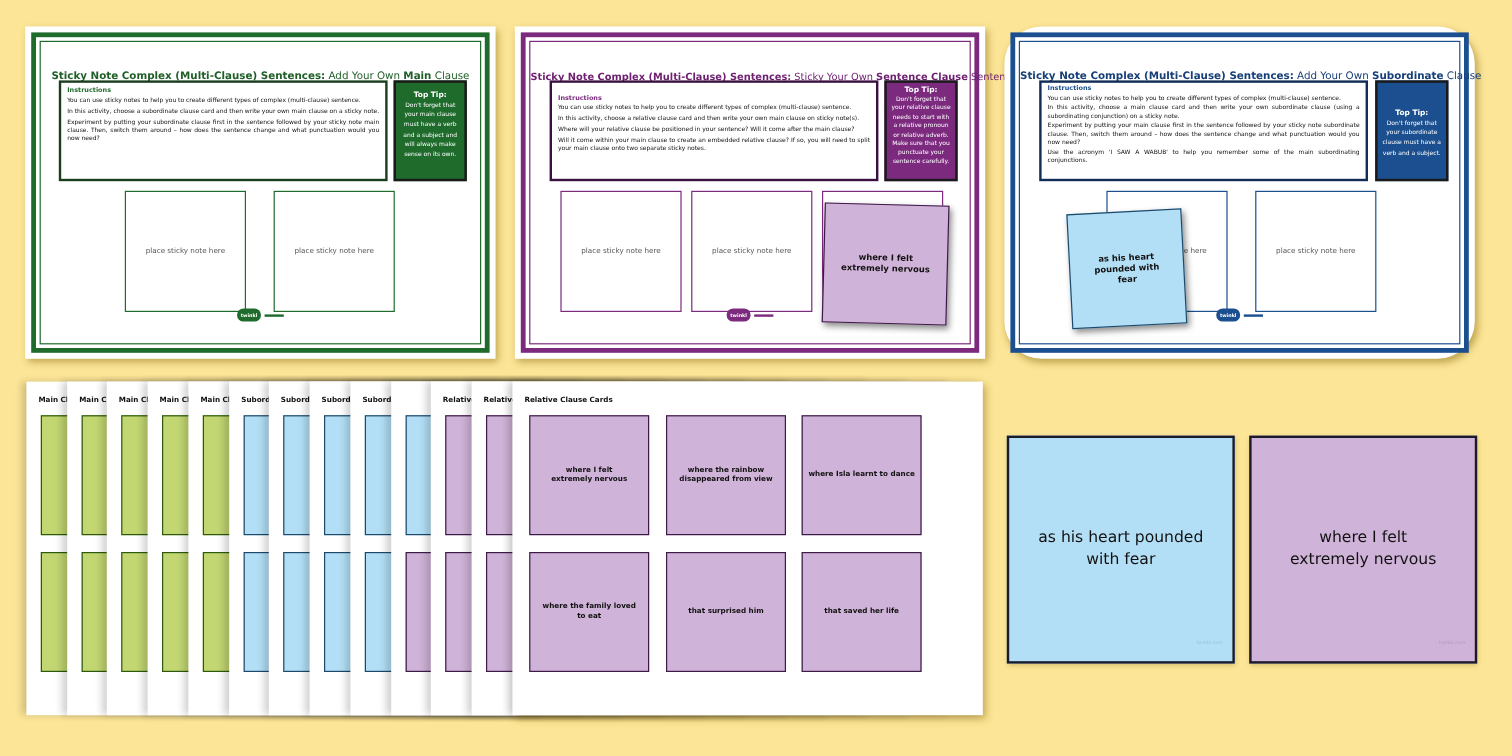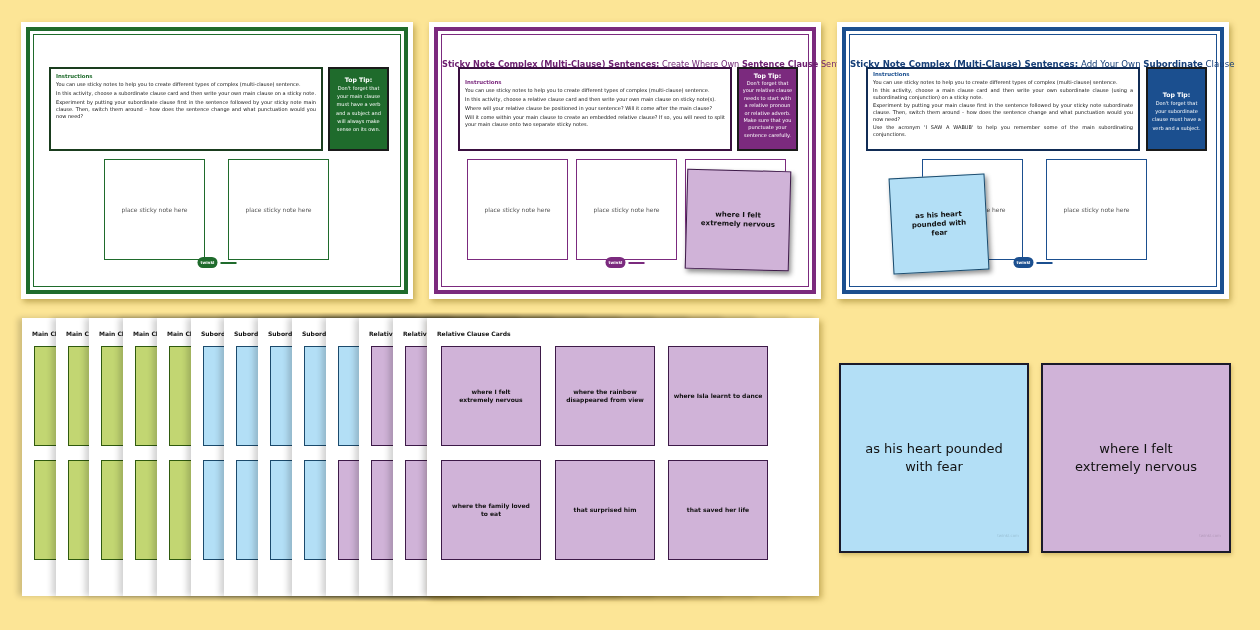--- a/index.html
+++ b/index.html
@@ -42,20 +42,23 @@
 
   .big-card { position: absolute; top: 363px; width: 190px; height: 190px; border: 2px solid #1a1a2a; display:flex; align-items:center; justify-content:center; text-align:center; font-size: 13px; line-height: 18px; color: #111; box-shadow: 1px 2px 4px rgba(120,90,0,0.3); }
   .big-card .wm { position: absolute; right: 8px; bottom: 6px; font-size: 4px; color: rgba(0,0,0,0.15); }
 </style>
 </head>
 <body>
 
 <div class="sheet" style="left:21px;top:22px;width:392px;height:277px;">
   <div class="frame" style="border-color:#1f6b2c;">
     <div class="frame-inner" style="border-color:#1f6b2c;">
+      <div class="sheet-title" style="color:#1f5e27;">
+        <span>Sticky Note Complex (Multi-Clause) Sentences:</span><span class="t-n"> Add Your Own </span><span>Main</span><span class="t-n"> Clause</span>
+      </div>
       <div class="instr" style="border-color:#1a3d1e;left:15px;top:32px;width:274px;height:84px;">
         <h4 style="color:#1f6b2c;">Instructions</h4>
         <p>You can use sticky notes to help you to create different types of complex (multi-clause) sentence.</p>
         <p>In this activity, choose a subordinate clause card and then write your own main clause on a sticky note.</p>
         <p>Experiment by putting your subordinate clause first in the sentence followed by your sticky note main clause. Then, switch them around – how does the sentence change and what punctuation would you now need?</p>
       </div>
       <div class="tip" style="background:#1f6b2c;left:294px;top:32px;width:61px;height:84px;">
         <h4>Top Tip:</h4>
         <div>Don't forget that your main clause must have a verb and a subject and will always make sense on its own.</div>
       </div>
@@ -70,21 +73,21 @@
           <div class="logo-line" style="background:#1f6b2c;"></div>
         </div>
     </div>
   </div>
 </div>
 
 <div class="sheet" style="left:429px;top:22px;width:392px;height:277px;">
   <div class="frame" style="border-color:#7b2a7e;">
     <div class="frame-inner" style="border-color:#7b2a7e;">
       <div class="sheet-title" style="color:#6d1f70;font-size:8.2px;">
-        <span>Sticky Note Complex (Multi-Clause) Sentences:</span><span class="t-n"> Create Where Own </span><span>Sentence Clause</span><span class="t-n"> Sentence</span>
+        <span>Sticky Note Complex (Multi-Clause) Sentences:</span><span class="t-n"> Sticky Your Own </span><span>Sentence Clause</span><span class="t-n"> Sentence</span>
       </div>
       <div class="instr" style="border-color:#3a1040;left:16px;top:32px;width:274px;height:84px;padding-top:10px;">
         <h4 style="color:#7b2a7e;">Instructions</h4>
         <p>You can use sticky notes to help you to create different types of complex (multi-clause) sentence.</p>
         <p>In this activity, choose a relative clause card and then write your own main clause on sticky note(s).</p>
         <p>Where will your relative clause be positioned in your sentence? Will it come after the main clause?</p>
         <p>Will it come within your main clause to create an embedded relative clause? If so, you will need to split your main clause onto two separate sticky notes.</p>
       </div>
       <div class="tip" style="background:#7b2a7e;left:295px;top:32px;width:61px;height:84px;padding-top:3px;line-height:7.4px;">
         <h4>Top Tip:</h4>
@@ -101,21 +104,21 @@
           <div class="logo-blob" style="background:#7b2a7e;">twinkl</div>
           <div class="logo-line" style="background:#7b2a7e;"></div>
         </div>
     </div>
   </div>
   <div class="note purple" style="left:257px;top:148px;transform:rotate(1.5deg);">
       <span style="display:block;width:80px;">where I felt extremely nervous</span>
     </div>
 </div>
 
-<div class="sheet" style="left:837px;top:22px;width:392px;height:277px;">
+<div class="sheet" style="left:837px;top:22px;width:392px;height:277px;border-radius:31px;">
   <div class="frame" style="border-color:#1b4f8f;">
     <div class="frame-inner" style="border-color:#1b4f8f;">
       <div class="sheet-title" style="color:#163f78;">
         <span>Sticky Note Complex (Multi-Clause) Sentences:</span><span class="t-n"> Add Your Own </span><span>Subordinate</span><span class="t-n"> Clause</span>
       </div>
       <div class="instr" style="border-color:#112c55;left:16px;top:32px;width:274px;height:84px;padding-top:2px;line-height:6.6px;">
         <h4 style="color:#1b4f8f;">Instructions</h4>
         <p>You can use sticky notes to help you to create different types of complex (multi-clause) sentence.</p>
         <p>In this activity, choose a main clause card and then write your own subordinate clause (using a subordinating conjunction) on a sticky note.</p>
         <p>Experiment by putting your main clause first in the sentence followed by your sticky note subordinate clause. Then, switch them around – how does the sentence change and what punctuation would you now need?</p>

